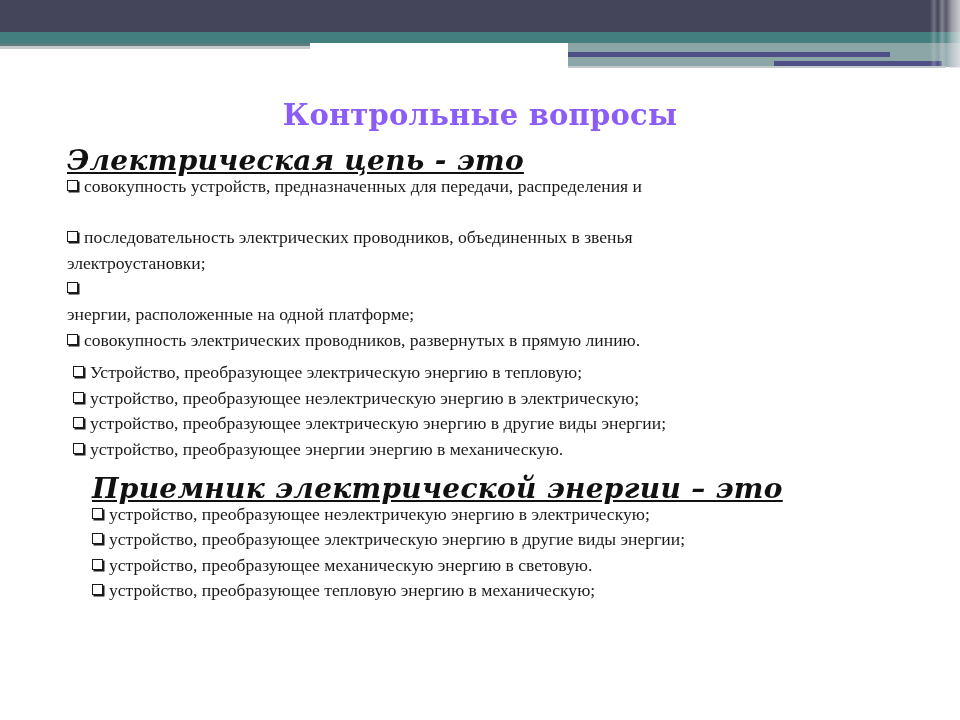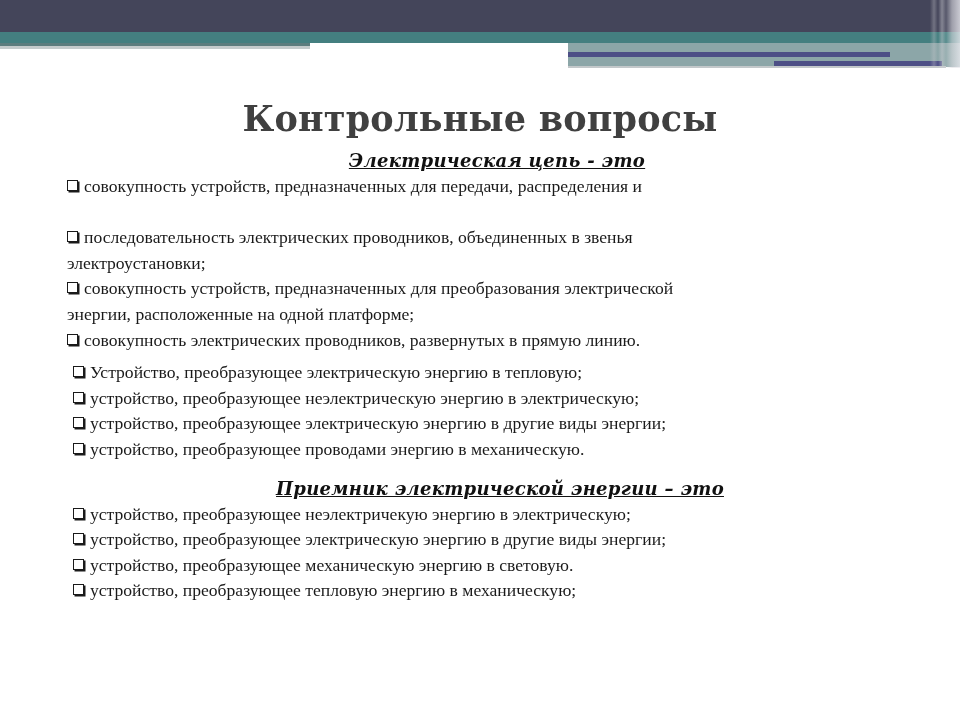--- a/index.html
+++ b/index.html
@@ -47,39 +47,38 @@
     .edge-stripes {
       position: absolute; right: 0; top: 0; width: 30px; height: 68px;
       background: linear-gradient(90deg,
         rgba(255,255,255,0) 0px, rgba(200,200,205,0.35) 4px,
         rgba(255,255,255,0) 8px, rgba(210,210,215,0.45) 12px,
         rgba(255,255,255,0.1) 16px, rgba(220,220,225,0.6) 22px,
         rgba(235,235,240,0.8) 30px);
     }
     .title {
       position: absolute; left: 0; top: 98px; width: 960px; text-align: center;
-      color: #404040; font-weight: bold; font-size: 35px;
+      color: #8b5cf6; font-weight: bold; font-size: 29px;
       font-family: "DejaVu Serif", "Liberation Serif", serif;
       letter-spacing: 0.2px;
     }
     .content {
       position: absolute; left: 67px; top: 148px; width: 860px;
       color: #1a1a1a; font-size: 17.6px; line-height: 25.6px;
       font-family: "Liberation Serif", "DejaVu Serif", serif;
     }
     .section { margin: 0; }
     .section + .section { margin-top: 7px; }
     .section.indent { padding-left: 6px; }
-    .section.gap { margin-top: 13px; }
+    .section.gap { margin-top: 13px; margin-left: 19px; }
     .heading {
       font-weight: bold; font-style: italic; text-decoration: underline;
-      font-size: 18px; line-height: 26px; color: #111;
+      font-size: 28px; line-height: 26px; color: #111;
       font-family: "DejaVu Serif", "Liberation Serif", serif;
       letter-spacing: 0.3px;
-      text-align: center;
     }
     .item { display: block; }
     .checkbox {
       display: inline-block; width: 11px; height: 11px;
       border: 1.6px solid #1a1a1a; box-shadow: 1.5px 1.5px 0 #1a1a1a;
       margin-right: 6px; vertical-align: 1px; box-sizing: border-box;
       background: #fff;
     }
   </style>
 </head>
@@ -104,40 +103,40 @@
     <div class="heading">Электрическая цепь - это</div>
     <div class="item">
       <span class="checkbox"></span><span>совокупность устройств, предназначенных для передачи, распределения и</span><br>
       <br>
     </div>
     <div class="item">
       <span class="checkbox"></span><span>последовательность электрических проводников, объединенных в звенья</span><br>
       <span>электроустановки;</span>
     </div>
     <div class="item">
-      <span class="checkbox"></span><span>совокупность устройств, предназначенных для преобразования электрической</span><br>
+      <span class="checkbox"></span><br>
       <span>энергии, расположенные на одной платформе;</span>
     </div>
     <div class="item">
       <span class="checkbox"></span><span>совокупность электрических проводников, развернутых в прямую линию.</span>
     </div>
   </div>
 
   <div class="section indent">
     <div class="item">
       <span class="checkbox"></span><span>Устройство, преобразующее электрическую энергию в тепловую;</span>
     </div>
     <div class="item">
       <span class="checkbox"></span><span>устройство, преобразующее неэлектрическую энергию в электрическую;</span>
     </div>
     <div class="item">
       <span class="checkbox"></span><span>устройство, преобразующее электрическую энергию в другие виды энергии;</span>
     </div>
     <div class="item">
-      <span class="checkbox"></span><span>устройство, преобразующее проводами энергию в механическую.</span>
+      <span class="checkbox"></span><span>устройство, преобразующее энергии энергию в механическую.</span>
     </div>
   </div>
 
   <div class="section indent gap">
     <div class="heading">Приемник электрической энергии – это</div>
     <div class="item">
       <span class="checkbox"></span><span>устройство, преобразующее неэлектричекую энергию в электрическую;</span>
     </div>
     <div class="item">
       <span class="checkbox"></span><span>устройство, преобразующее электрическую энергию в другие виды энергии;</span>

